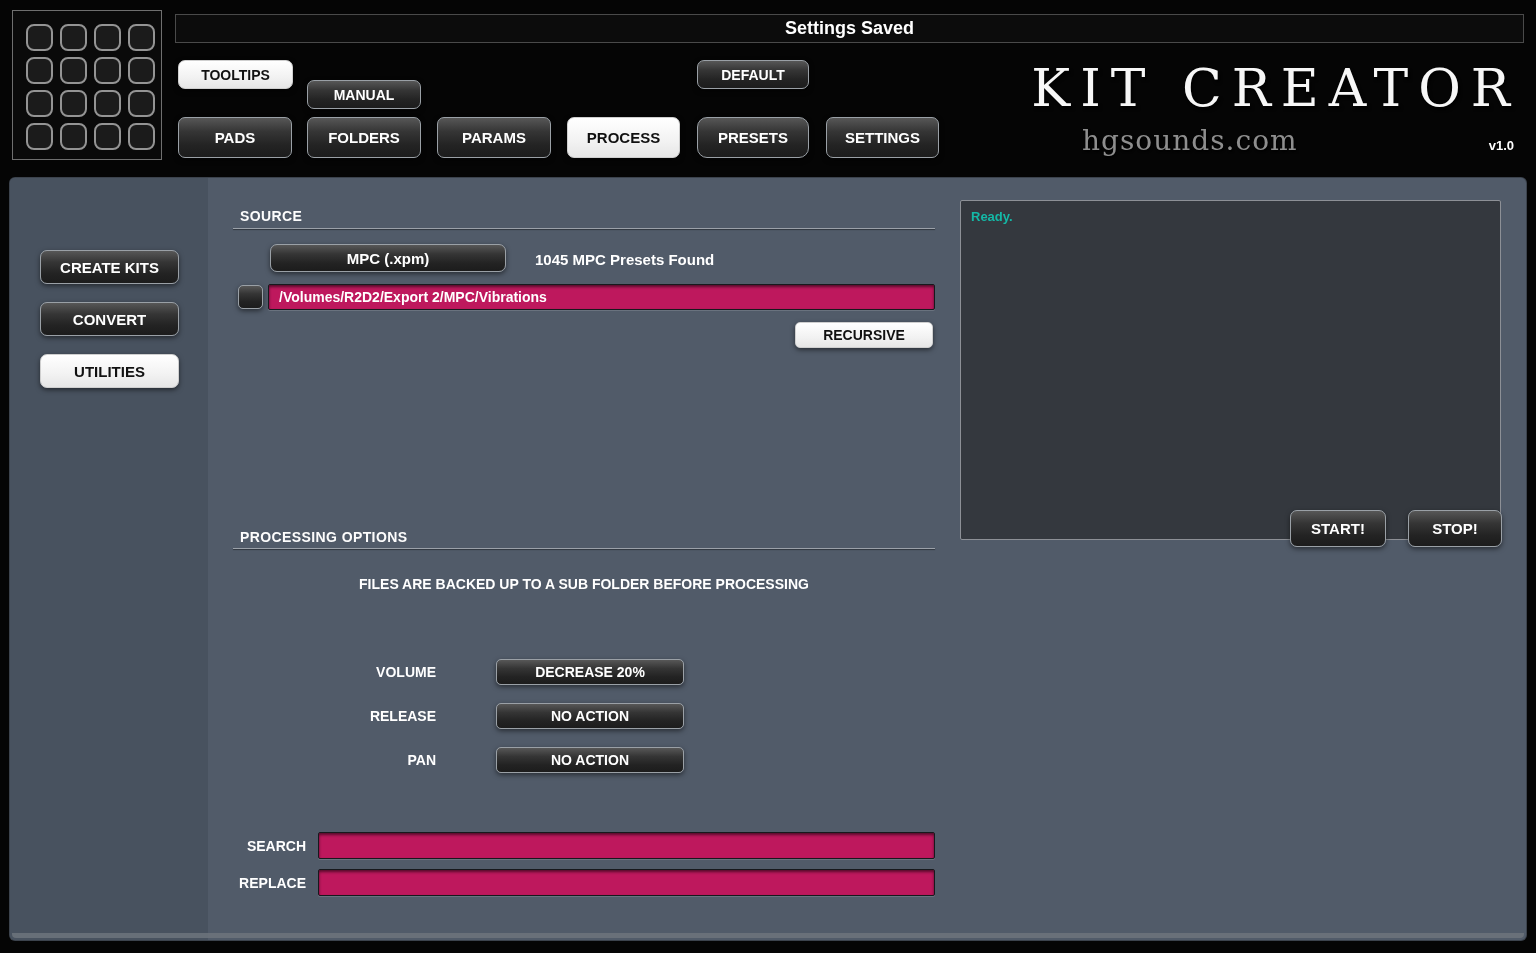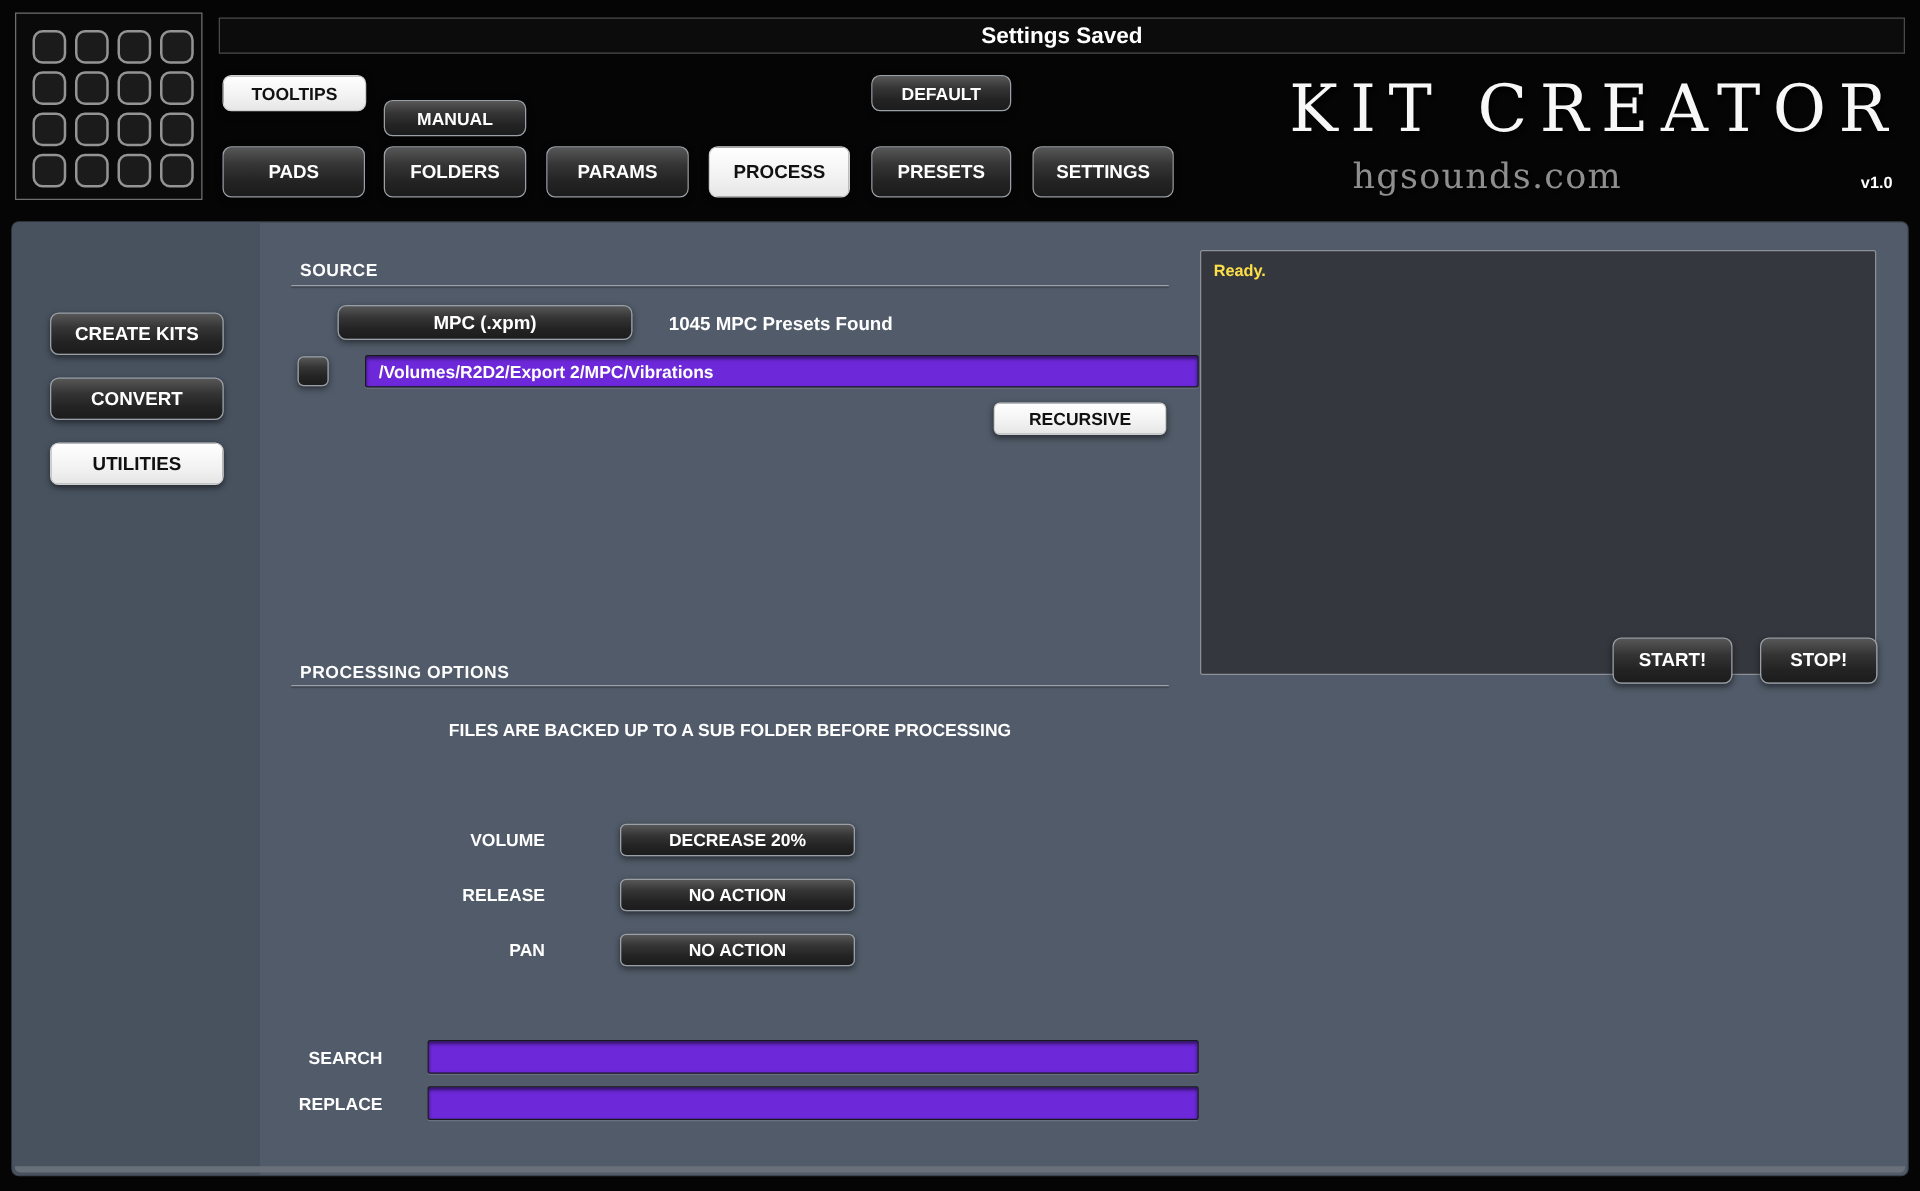--- a/index.html
+++ b/index.html
@@ -78,31 +78,31 @@
     position: absolute; color: #fdfdfd; font-size: 14px; font-weight: bold;
     letter-spacing: .4px;
   }
   .section-line {
     position: absolute; height: 1px; background: #9ba1a9;
     box-shadow: 0 1px 1px rgba(0,0,0,.45);
   }
   .white-label { position: absolute; color: #fff; font-size: 14px; font-weight: bold; }
 
   .text-field {
-    position: absolute; background: #6d28d9; border: 1px solid #17191d;
+    position: absolute; background: #be185d; border: 1px solid #17191d;
     box-shadow: inset 0 2px 3px rgba(0,0,0,.55), 0 1px 0 rgba(255,255,255,.14);
     color: #fff; font-weight: bold; font-size: 14px;
     font-family: "Liberation Sans", sans-serif;
-    padding: 0 10px; border-radius: 2px; outline: none; margin-left: 24px;
+    padding: 0 10px; border-radius: 2px; outline: none;
   }
 
   .log-box {
     position: absolute; left: 950px; top: 22px; width: 541px; height: 340px;
     background: #34383e; border: 1px solid #8d9096; border-radius: 2px;
-    color: #fde047; font-size: 13px; font-weight: bold; padding: 8px 10px;
+    color: #14b8a6; font-size: 13px; font-weight: bold; padding: 8px 10px;
   }
 </style>
 </head>
 <body>
 
 <div class="app">
 
   <div class="pad-grid-box">
     <div class="pad"></div>
     <div class="pad"></div>
@@ -127,21 +127,21 @@
   </div>
 
   <button class="btn sm active" style="left:178px; top:60px; width:115px;">TOOLTIPS</button>
   <button class="btn sm" style="left:307px; top:60px; width:114px;margin-top:20px;">MANUAL</button>
   <button class="btn sm" style="left:697px; top:60px; width:112px;">DEFAULT</button>
 
   <button class="btn tab" style="left:178px; top:117px; width:114px;">PADS</button>
   <button class="btn tab" style="left:307px; top:117px; width:114px;">FOLDERS</button>
   <button class="btn tab" style="left:437px; top:117px; width:114px;">PARAMS</button>
   <button class="btn tab active" style="left:567px; top:117px; width:113px;">PROCESS</button>
-  <button class="btn tab" style="left:697px; top:117px; width:112px;">PRESETS</button>
+  <button class="btn tab" style="left:697px; top:117px; width:112px;border-radius:10px;">PRESETS</button>
   <button class="btn tab" style="left:826px; top:117px; width:113px;">SETTINGS</button>
 
   <div class="logo-title">KIT CREATOR</div>
   <div class="logo-sub">hgsounds.com</div>
   <div class="logo-version">v1.0</div>
 
   <div class="main-panel">
     <div class="sidebar"></div>
     <div class="bottom-edge"></div>
 

